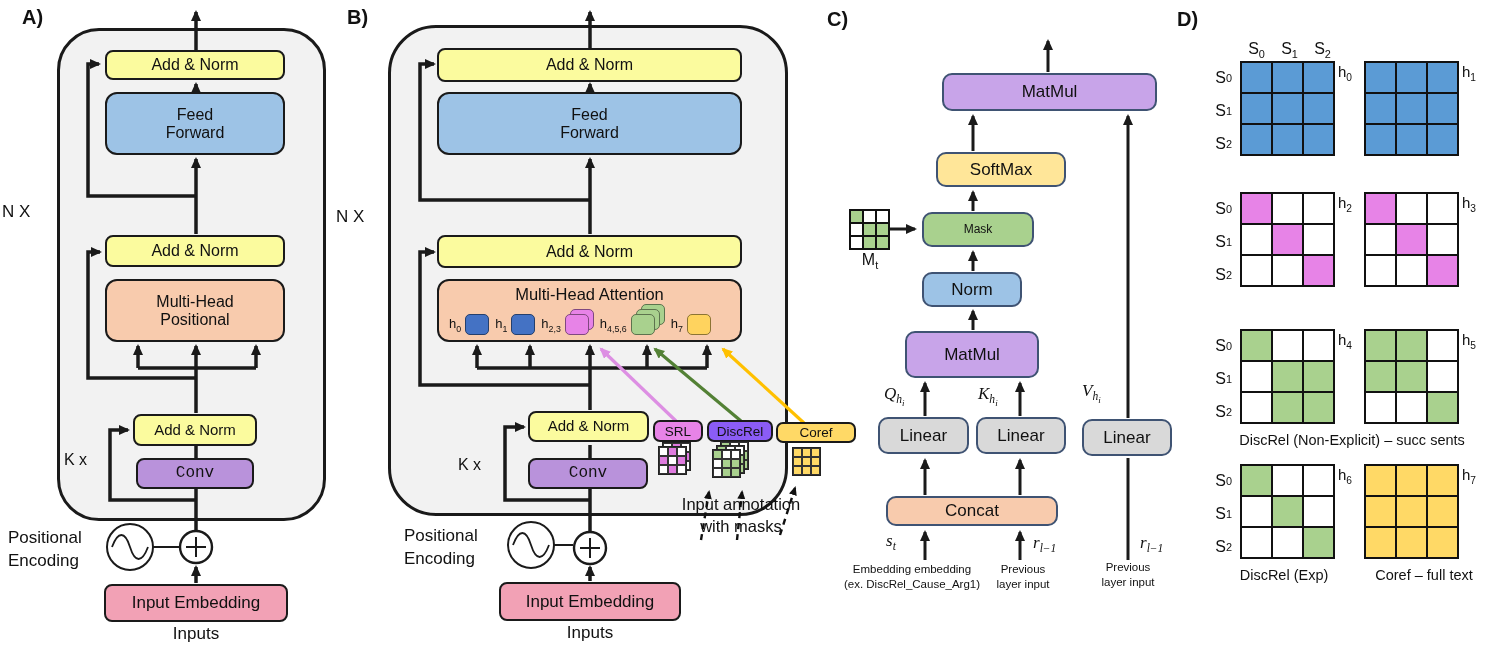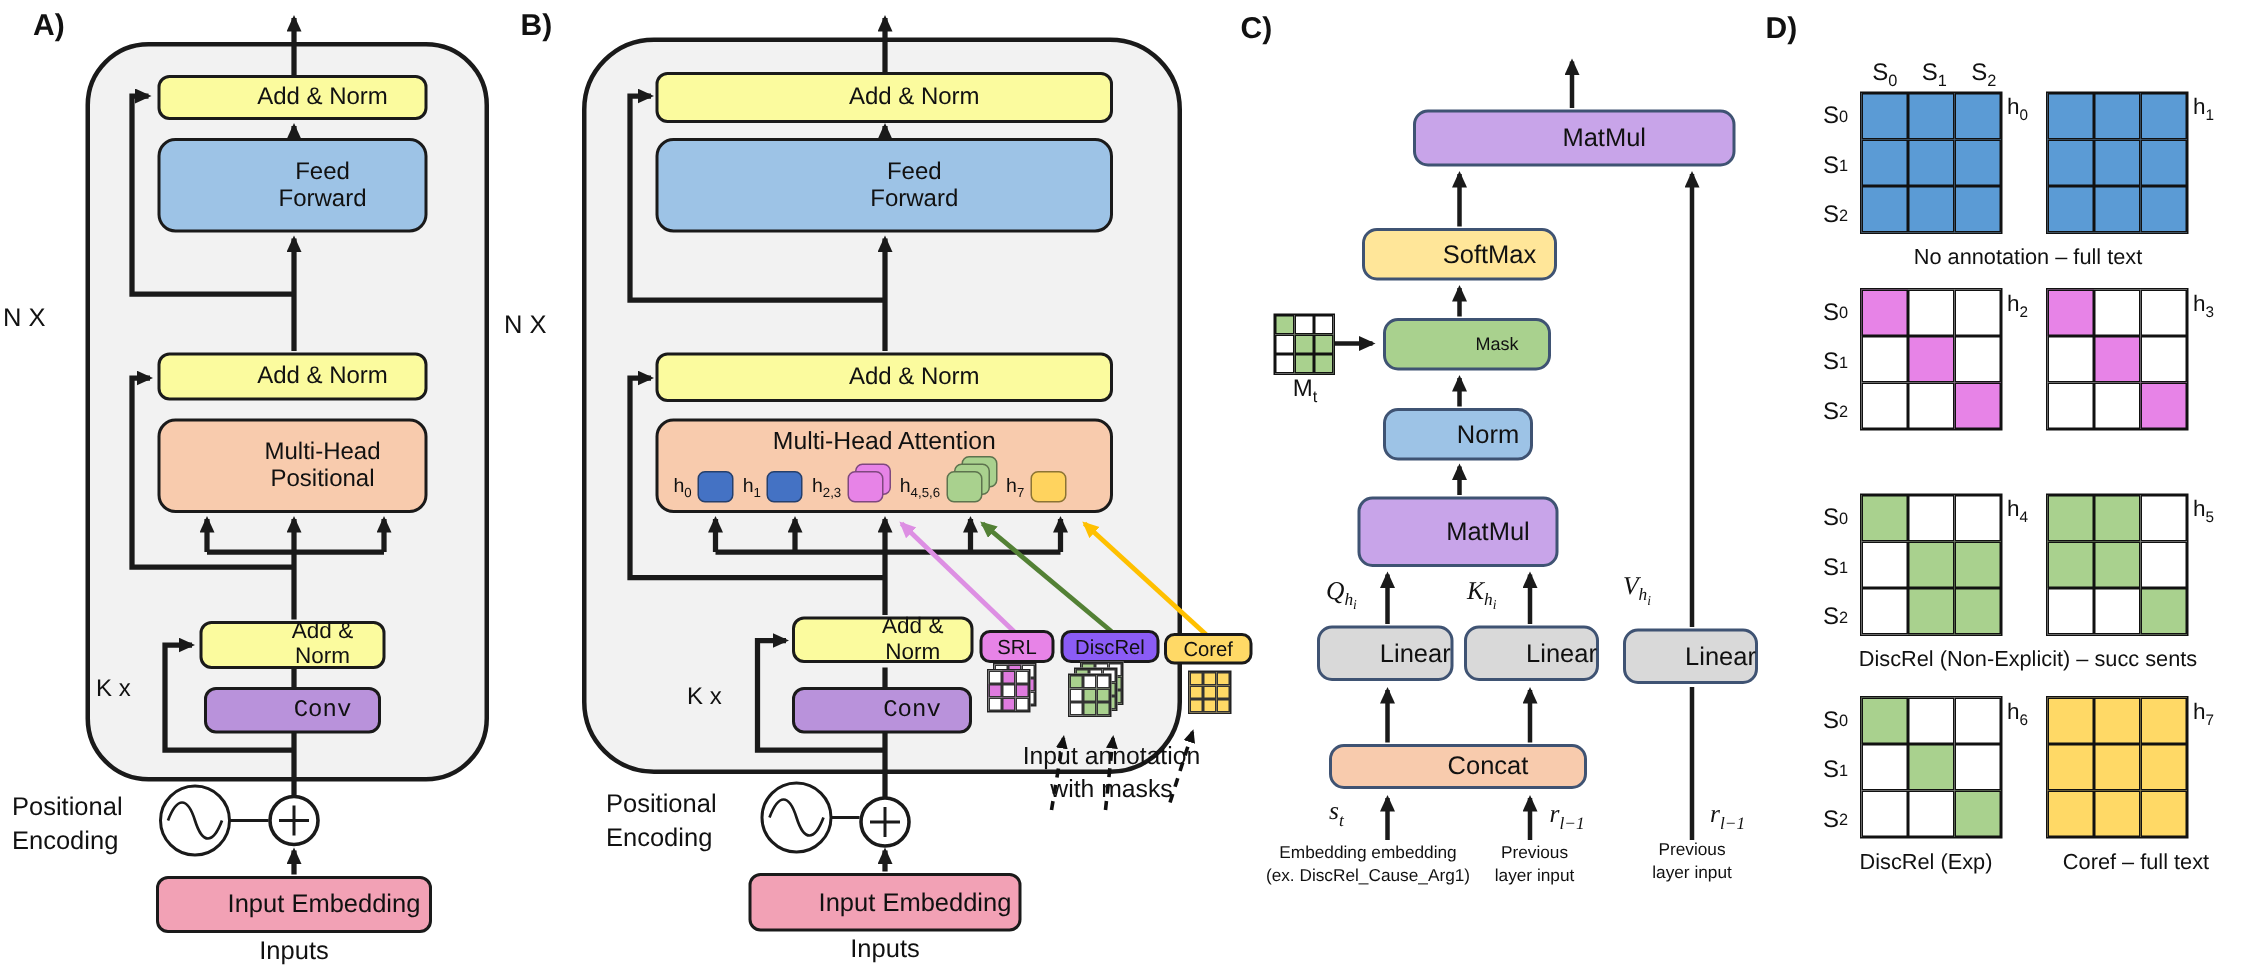--- a/index.html
+++ b/index.html
@@ -2,31 +2,31 @@
 <html style="--c-line: #1a1a1a; --c-panel_fill: #F2F2F2; --c-box_yellow: #FBFB9E; --c-box_blue: #9DC3E6; --c-box_orange: #F8CBAD; --c-box_purple: #B992DB; --c-box_pink: #F2A1B5; --c-c_purple: #C8A4E9; --c-c_gold: #FFE699; --c-c_green: #A9D18E; --c-c_gray: #D9D9D9; --c-cborder: #3F5373; --c-arrow_magenta: #DD8FE3; --c-arrow_green: #538135; --c-arrow_yellow: #FFC000;"><head>
 <meta charset="utf-8">
 <style>
   html,body{margin:0;padding:0;background:#fff;}
   #stage{position:relative;width:1497px;height:645px;background:#fff;overflow:hidden;
          font-family:"Liberation Sans","DejaVu Sans",sans-serif;color:#111;}
   .panel{position:absolute;background:var(--c-panel_fill);border:3px solid var(--c-line);z-index:1;}
   #svg-overlay{position:absolute;left:0;top:0;z-index:2;pointer-events:none;}
   .box{position:absolute;box-sizing:border-box;border:2px solid var(--c-line);display:flex;
        align-items:center;justify-content:center;text-align:center;font-size:16px;line-height:1.12;
-       white-space:pre-line;z-index:3;padding-left:40px;}
+       white-space:pre-line;z-index:3;}
   .cbox{border:2px solid var(--c-cborder);}
   .plabel{position:absolute;font-weight:bold;font-size:20px;z-index:3;}
   .txt{position:absolute;z-index:3;white-space:pre-line;}
   .fill-yellow{background:var(--c-box_yellow);}
   .fill-blue{background:var(--c-box_blue);}
   .fill-orange{background:var(--c-box_orange);}
   .fill-purple{background:var(--c-box_purple);font-family:Liberation Mono, monospace;}
   .fill-pink{background:var(--c-box_pink);}
   .fill-cpurple{background:var(--c-c_purple);}
-  .fill-gold{background:var(--c-c_gold);}
+  .fill-gold{background:var(--c-c_gold);margin-left:28px;}
   .fill-green{background:var(--c-c_green);}
   .fill-gray{background:var(--c-c_gray);}
   .r8{border-radius:8px;} .r10{border-radius:10px;} .r12{border-radius:12px;}
   sub{font-size:68%;line-height:0;}
   sub sub{font-size:78%;}
   .math{font-family:"Liberation Serif","DejaVu Serif",serif;font-style:italic;font-size:17px;}
   
   #mha-title-b{position:absolute;left:0;right:0;top:4px;text-align:center;font-size:16.5px;}
   #mha-heads{position:absolute;left:7px;right:4px;bottom:5px;display:flex;align-items:flex-end;gap:3px;z-index:4;}
   .hlabel{font-size:13px;margin:0 1px 3px 3px;}
@@ -102,21 +102,21 @@
   <div class="box fill-orange r12" style="left:437px;top:279px;width:305px;height:63px;">
     <div id="mha-title-b">Multi-Head Attention</div>
     <div id="mha-heads"><span class="hlabel"><span>h</span><sub>0</sub></span><span class="hstack" style="width: 24px; height: 21px;"><span class="hsq" style="width: 24px; height: 21px; left: 0px; top: 0px; background: rgb(68, 114, 196); border-color: rgb(37, 63, 108);"></span></span><span class="hlabel"><span>h</span><sub>1</sub></span><span class="hstack" style="width: 24px; height: 21px;"><span class="hsq" style="width: 24px; height: 21px; left: 0px; top: 0px; background: rgb(68, 114, 196); border-color: rgb(37, 63, 108);"></span></span><span class="hlabel"><span>h</span><sub>2,3</sub></span><span class="hstack" style="width: 29px; height: 26px;"><span class="hsq" style="width: 24px; height: 21px; left: 5px; top: 0px; background: rgb(231, 131, 231); border-color: rgb(127, 72, 127);"></span><span class="hsq" style="width: 24px; height: 21px; left: 0px; top: 5px; background: rgb(231, 131, 231); border-color: rgb(127, 72, 127);"></span></span><span class="hlabel"><span>h</span><sub>4,5,6</sub></span><span class="hstack" style="width: 34px; height: 31px;"><span class="hsq" style="width: 24px; height: 21px; left: 10px; top: 0px; background: rgb(169, 209, 142); border-color: rgb(93, 115, 78);"></span><span class="hsq" style="width: 24px; height: 21px; left: 5px; top: 5px; background: rgb(169, 209, 142); border-color: rgb(93, 115, 78);"></span><span class="hsq" style="width: 24px; height: 21px; left: 0px; top: 10px; background: rgb(169, 209, 142); border-color: rgb(93, 115, 78);"></span></span><span class="hlabel"><span>h</span><sub>7</sub></span><span class="hstack" style="width: 24px; height: 21px;"><span class="hsq" style="width: 24px; height: 21px; left: 0px; top: 0px; background: rgb(255, 211, 94); border-color: rgb(140, 116, 52);"></span></span></div>
   </div>
   <div class="box fill-yellow r8" style="left:528px;top:411px;width:121px;height:31px;font-size:15px;">Add &amp; Norm</div>
   <div class="box fill-purple r8" style="left:528px;top:458px;width:120px;height:31px;">Conv</div>
   <div class="txt" style="left:458px;top:456px;font-size:16px;">K x</div>
 
   <div class="anno" style="left: 653px; top: 420px; width: 50px; height: 22px; background: rgb(231, 131, 231);">SRL</div>
   <div class="anno" style="left: 707px; top: 420px; width: 66px; height: 22px; background: #8b5cf6;">DiscRel</div>
-  <div class="anno" style="left: 776px; top: 422px; width: 59px; height: 21px; background: rgb(255, 217, 102);">Coref</div>
+  <div class="anno" style="left: 776px; top: 422px; width: 80px; height: 21px; background: rgb(255, 217, 102);">Coref</div>
   <div class="stackgrid" style="left: 658px; top: 442px; width: 33px; height: 33px;">
       <div class="sg-layer" style="left: 4px; top: 0px; grid-template-columns: repeat(3, 9px);">
         <div class="sg-cell" style="height: 9px;"></div>
         <div class="sg-cell" style="height: 9px; background: rgb(223, 123, 223);"></div>
         <div class="sg-cell" style="height: 9px;"></div>
         <div class="sg-cell" style="height: 9px; background: rgb(223, 123, 223);"></div>
         <div class="sg-cell" style="height: 9px;"></div>
         <div class="sg-cell" style="height: 9px; background: rgb(223, 123, 223);"></div>
         <div class="sg-cell" style="height: 9px;"></div>
         <div class="sg-cell" style="height: 9px; background: rgb(223, 123, 223);"></div>
@@ -266,21 +266,20 @@
             <div class="dcell" style="background: rgb(91, 155, 213);"></div>
             <div class="dcell" style="background: rgb(91, 155, 213);"></div>
             <div class="dcell" style="background: rgb(91, 155, 213);"></div>
             <div class="dcell" style="background: rgb(91, 155, 213);"></div>
             <div class="dcell" style="background: rgb(91, 155, 213);"></div>
             <div class="dcell" style="background: rgb(91, 155, 213);"></div>
             <div class="dcell" style="background: rgb(91, 155, 213);"></div>
           </div>
           <div class="dhlabel"><span>h</span><sub>1</sub></div>
         </div>
-        <div class="dcaption">No annotation – full text</div>
       </div>
       <div class="dgroup" style="top: 192px;">
         <div class="dgridrow">
           <div class="drowlabels">
             <div class="drowlabel">
               <span>S</span>
               <sub>0</sub>
             </div>
             <div class="drowlabel">
               <span>S</span>

